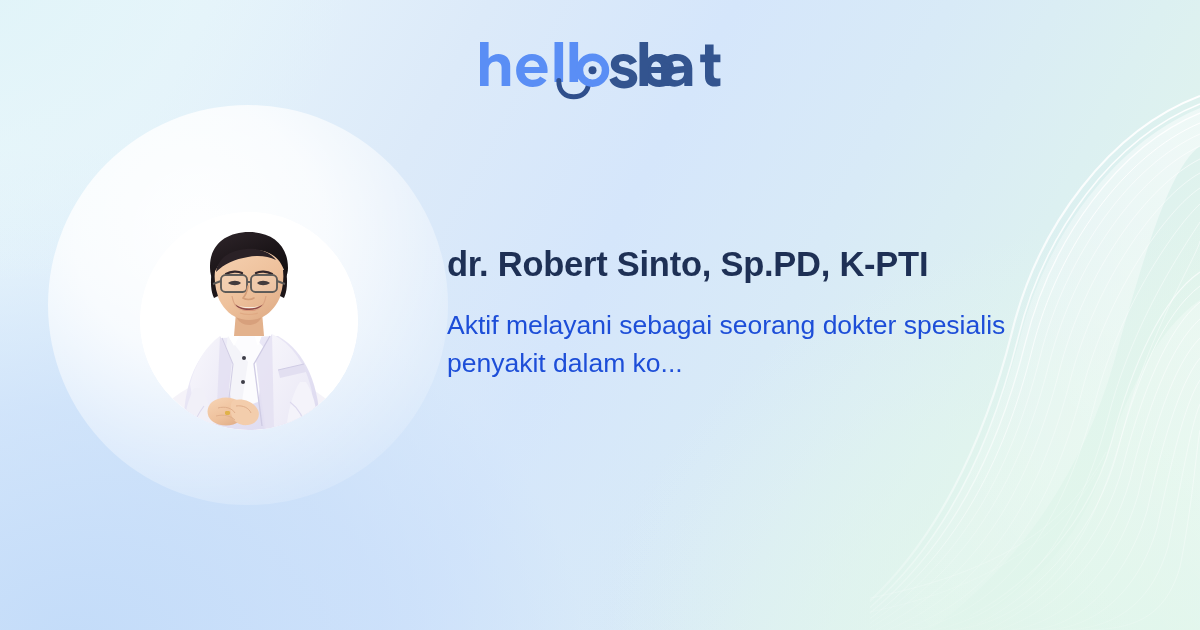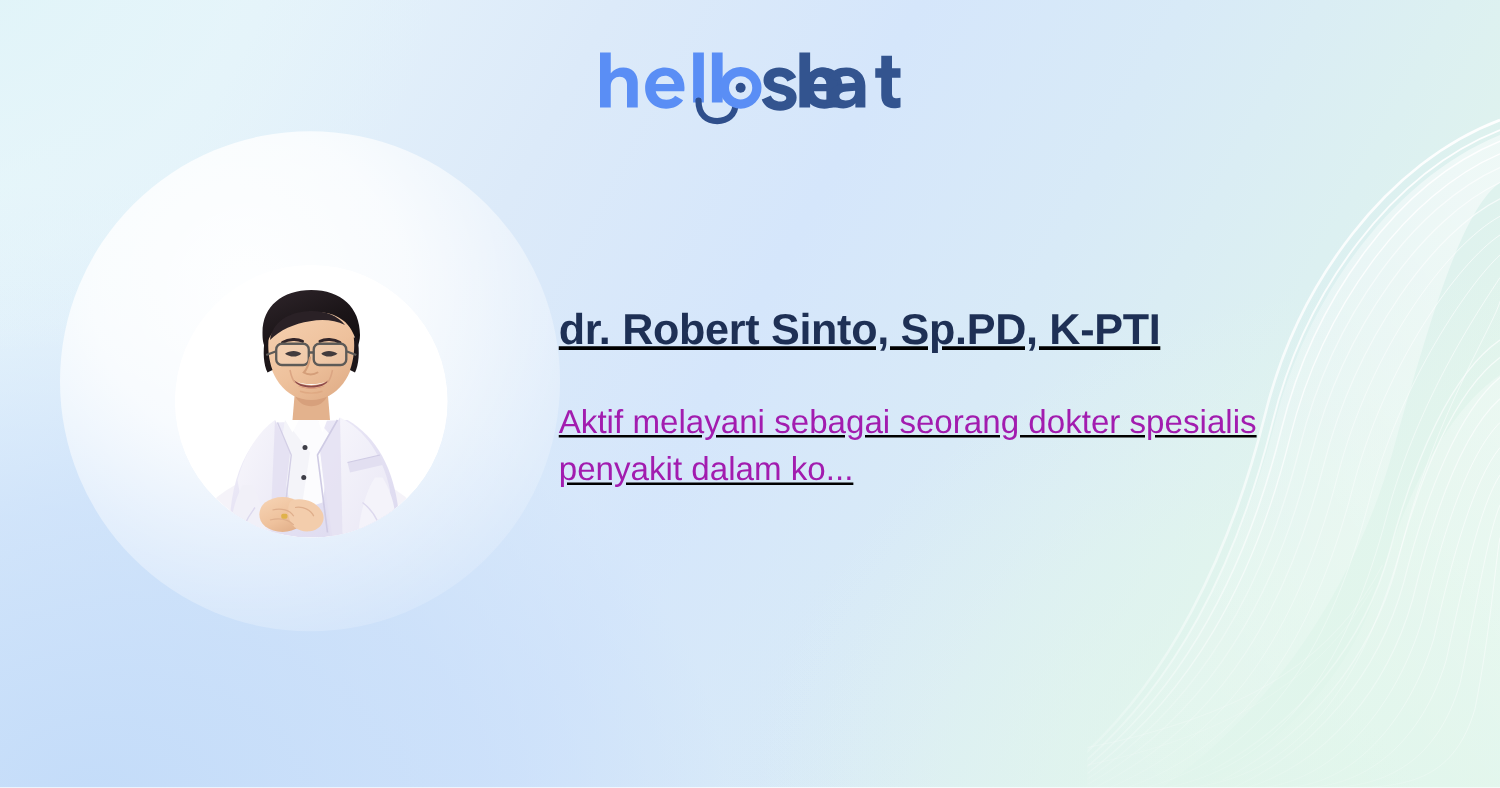--- a/index.html
+++ b/index.html
@@ -117,36 +117,35 @@
     justify-content: center;
   }
   .logo-svg { display: block; }
 
   
   .info {
     position: absolute;
     left: 447px;
     top: 244px;
     width: 600px;
-    text-decoration: underline;
   }
   .doctor-name {
     margin: 0;
     font-size: 34.5px;
     font-weight: bold;
     letter-spacing: -0.25px;
     color: #1e3055;
     line-height: 1.16;
     white-space: nowrap;
   }
   .doctor-desc {
-    margin: 34px 0 0 0;
+    margin: 22px 0 0 0;
     font-size: 26.5px;
     font-weight: normal;
-    color: #a21caf;
+    color: #1d4ed8;
     line-height: 1.44;
     max-width: 580px;
   }
 </style>
 </head>
 <body>
 
 <div id="card">
 
   <div class="bg-base"></div>

